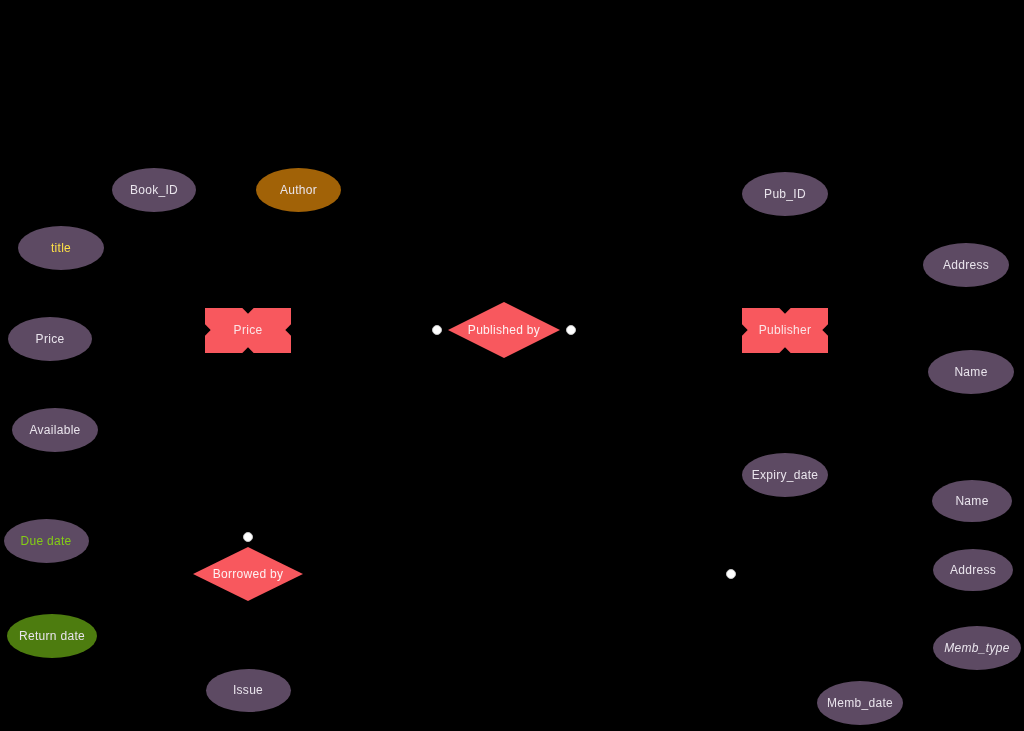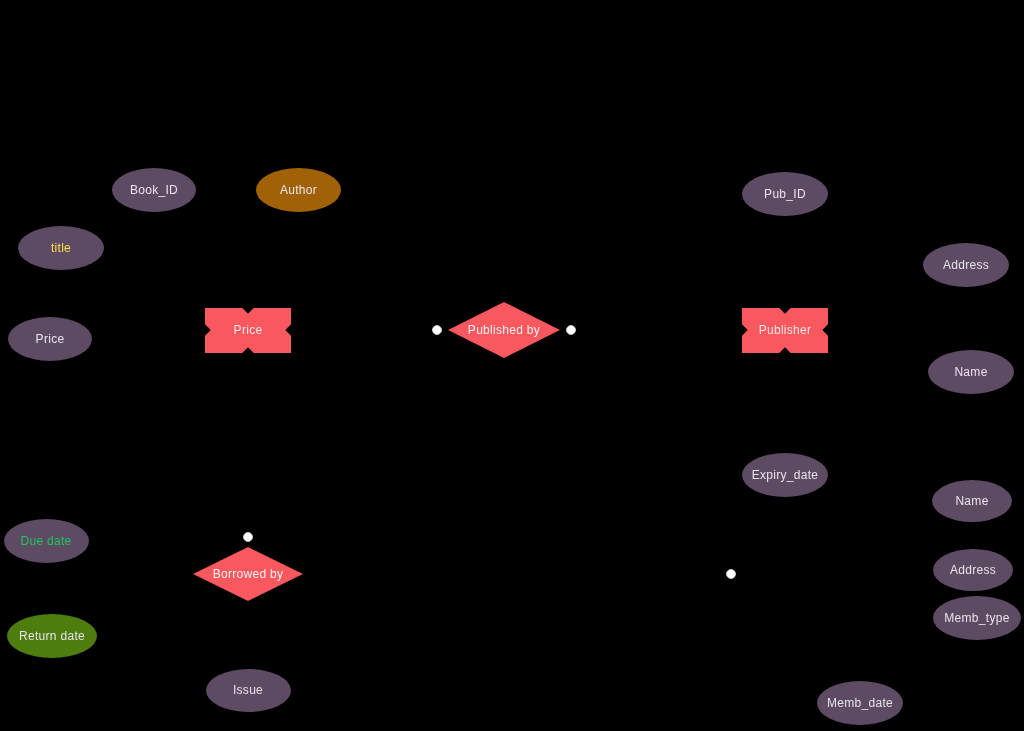--- a/index.html
+++ b/index.html
@@ -55,22 +55,25 @@
     </div>
     <div class="node attr" style="background: #a16207; left: 256px; top: 168px; width: 85px; height: 44px;">
       <span class="label" style="color: rgb(233, 228, 236);">Author</span>
     </div>
     <div class="node attr" style="background: rgb(93, 74, 99); left: 18px; top: 226px; width: 86px; height: 44px;">
       <span class="label" style="color: #fde047;">title</span>
     </div>
     <div class="node attr" style="background: rgb(93, 74, 99); left: 8px; top: 317px; width: 84px; height: 44px;">
       <span class="label" style="color: rgb(233, 228, 236);">Price</span>
     </div>
+    <div class="node attr" style="background: rgb(93, 74, 99); left: 12px; top: 408px; width: 86px; height: 44px;">
+      <span class="label" style="color: rgb(233, 228, 236);">Available</span>
+    </div>
     <div class="node attr" style="background: rgb(93, 74, 99); left: 3.5px; top: 519px; width: 85px; height: 44px;">
-      <span class="label" style="color: #22c55e;">Due date</span>
+      <span class="label" style="color: #84cc16;">Due date</span>
     </div>
     <div class="node attr" style="background: #4d7c0f; left: 7px; top: 614px; width: 90px; height: 44px;">
       <span class="label" style="color: rgb(233, 228, 236);">Return date</span>
     </div>
     <div class="node attr" style="background: rgb(93, 74, 99); left: 205.5px; top: 668.5px; width: 85px; height: 43px;">
       <span class="label" style="color: rgb(233, 228, 236);">Issue</span>
     </div>
     <div class="node attr" style="background: rgb(93, 74, 99); left: 742px; top: 172px; width: 86px; height: 44px;">
       <span class="label" style="color: rgb(233, 228, 236);">Pub_ID</span>
     </div>
@@ -82,21 +85,21 @@
     </div>
     <div class="node attr" style="background: rgb(93, 74, 99); left: 742px; top: 453px; width: 86px; height: 44px;">
       <span class="label" style="color: rgb(233, 228, 236);">Expiry_date</span>
     </div>
     <div class="node attr" style="background: rgb(93, 74, 99); left: 932px; top: 480px; width: 80px; height: 42px;">
       <span class="label" style="color: rgb(233, 228, 236);">Name</span>
     </div>
     <div class="node attr" style="background: rgb(93, 74, 99); left: 933px; top: 549px; width: 80px; height: 42px;">
       <span class="label" style="color: rgb(233, 228, 236);">Address</span>
     </div>
-    <div class="node attr" style="background: rgb(93, 74, 99); left: 933px; top: 596px; width: 88px; height: 44px;">
+    <div class="node attr" style="background: rgb(93, 74, 99); left: 933px; top: 626px; width: 88px; height: 44px; font-style: italic;">
       <span class="label" style="color: rgb(233, 228, 236);">Memb_type</span>
     </div>
     <div class="node attr" style="background: rgb(93, 74, 99); left: 817px; top: 681px; width: 86px; height: 44px;">
       <span class="label" style="color: rgb(233, 228, 236);">Memb_date</span>
     </div>
     <div class="node rect" style="background: rgb(248, 88, 94); left: 205px; top: 307.5px; width: 86px; height: 45px;">
       <span class="label" style="color: rgb(251, 228, 230);">Price</span>
       <div class="notch" style="background: rgb(0, 0, 0); left: 39px; top: -4px;"></div>
       <div class="notch" style="background: rgb(0, 0, 0); left: 39px; top: 41px;"></div>
       <div class="notch" style="background: rgb(0, 0, 0); left: -4px; top: 18.5px;"></div>

